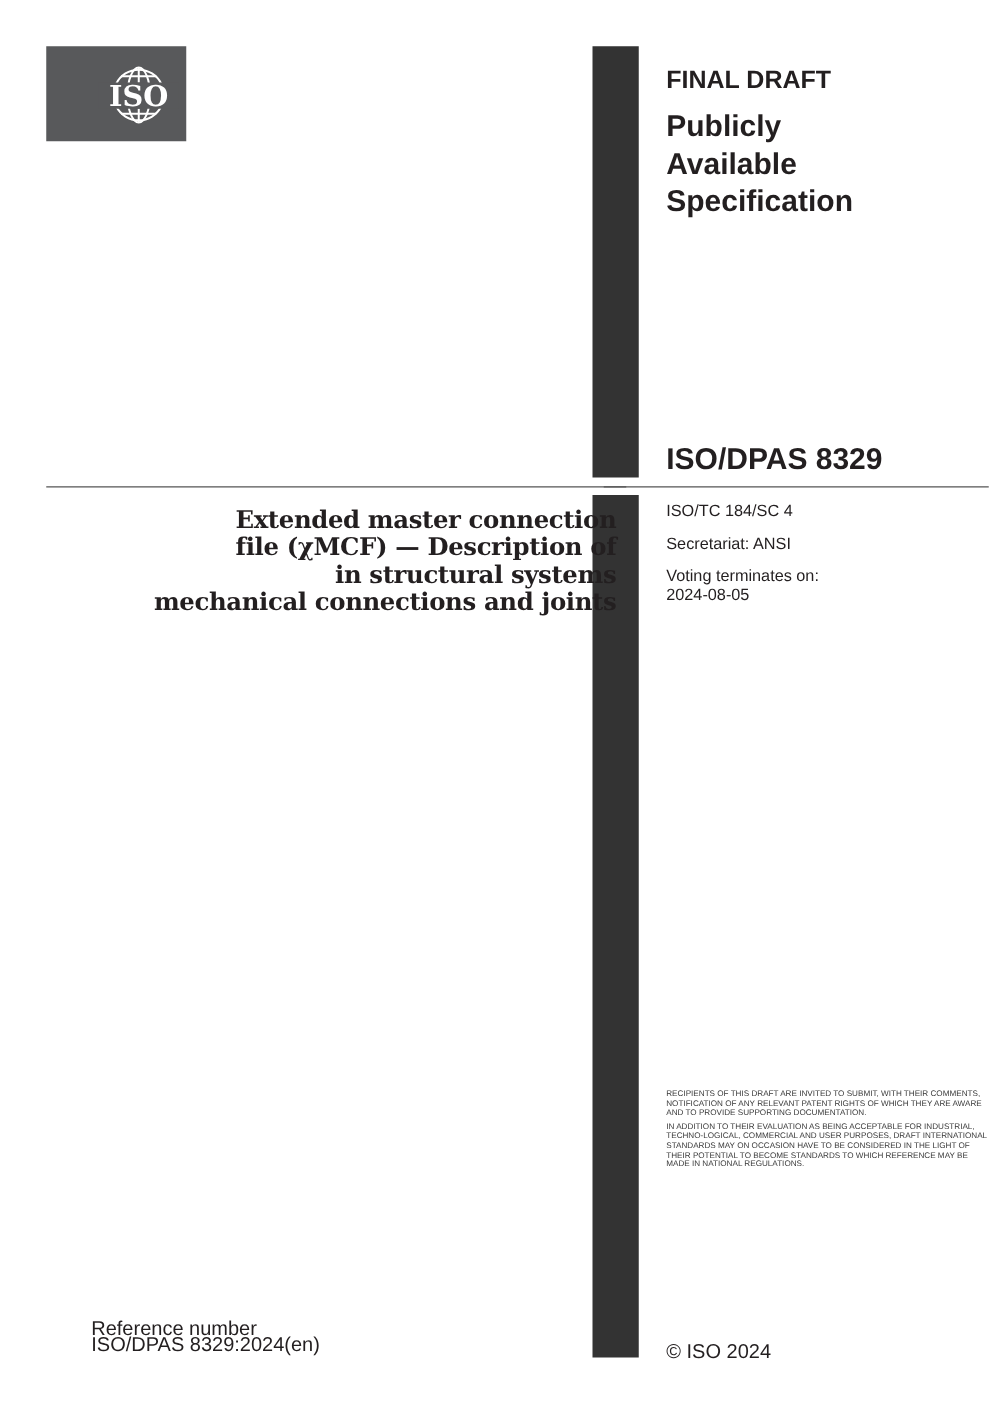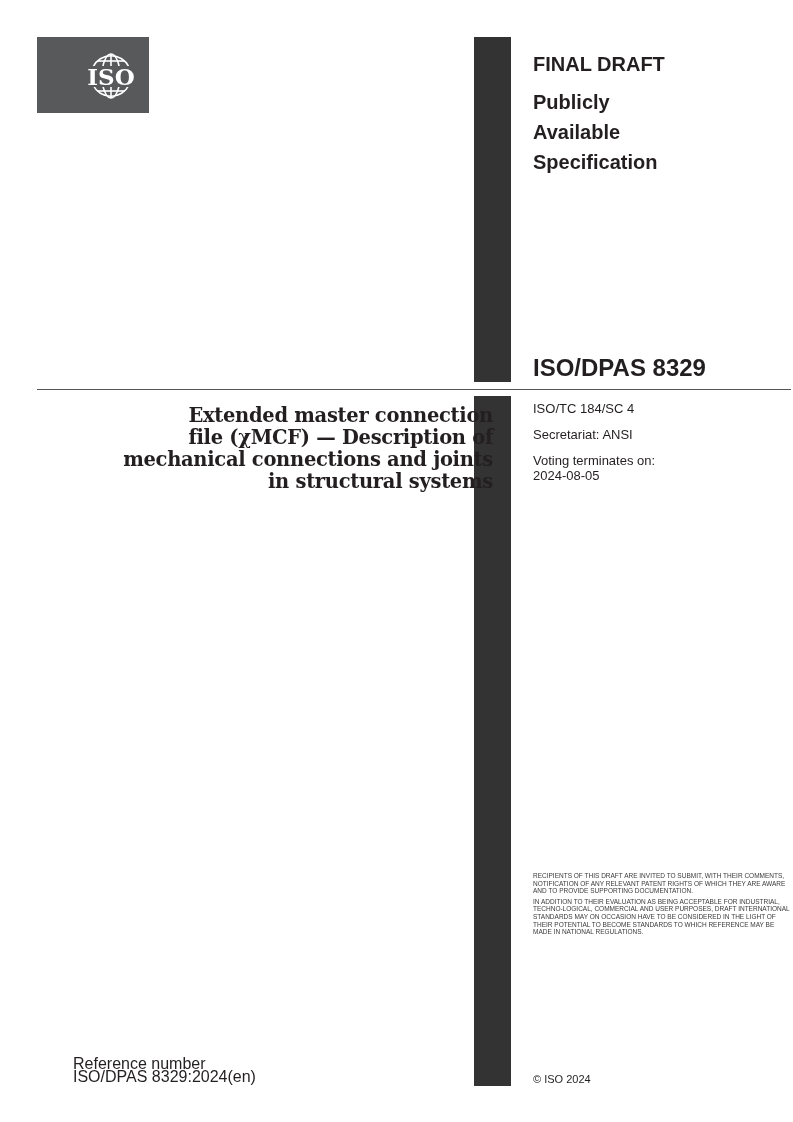--- a/index.html
+++ b/index.html
@@ -4,31 +4,31 @@
 <style>
   html, body { margin:0; padding:0; background:#fff; }
   body { width:793px; height:1122px; position:relative; overflow:hidden; color:#231f20; font-family:"Liberation Sans", sans-serif; }
   .abs { position:absolute;padding-left:36px; }
   .logo { left:37px; top:37px; width:76px; height:76px; background:#58595b; }
   .vline-top { left:474px; top:37px; width:1.3px; height:345px; background:#333; }
   .vline-bot { left:474px; top:396px; width:1.3px; height:690px; background:#333; }
   .hline-left { left:37px; top:389px; width:428px; height:1.3px; background:#555; }
   .hline-right { left:483px; top:389px; width:272px; height:1.3px; background:#555; }
   .final { left:497px; top:50px; font-size:20px; font-weight:bold; line-height:28px; }
-  .pas { left:497px; top:87px; font-size:20px; font-weight:bold; line-height:30px; }
+  .pas { left:497px; top:87px; font-size:24px; font-weight:bold; line-height:30px; }
   .pas div { white-space:nowrap; }
   .docnum { left:497px; top:354px; font-size:24px; font-weight:bold; line-height:28px; }
   .title { left:37px; top:405px; font-family:"DejaVu Serif","Liberation Serif", serif; font-weight:bold; font-size:19.5px; line-height:22px; width:420px; letter-spacing:-0.3px;text-align:right; }
   .meta { left:497px; top:401px; font-size:13px; line-height:15px; }
   .meta .item { margin-bottom:11px; }
   .meta b { font-weight:normal; }
   .notice { left:497px; top:872px; font-size:6.5px; line-height:7.6px; color:#3a3a3a; width:260px; text-transform:uppercase; }
   .notice p { margin:0 0 3px 0; }
   .ref { left:37px; top:1058px; font-size:16px; line-height:12.5px; }
-  .copy { left:497px; top:1073px; font-size:11px; }
+  .copy { left:497px; top:1073px; font-size:16px; }
 </style>
 </head>
 <body>
 
 <div class="abs logo">
   <svg width="76" height="76" viewBox="0 0 76 76">
     <g fill="none" stroke="#fff" stroke-width="1.6">
       <path d="M20 30 A20 20 0 0 1 56 30"></path>
       <path d="M20 48 A20 20 0 0 0 56 48"></path>
       <ellipse cx="38" cy="39" rx="9" ry="22"></ellipse>
@@ -51,22 +51,22 @@
 <div class="abs pas">
   <div>Publicly</div>
   <div>Available</div>
   <div>Specification</div>
 </div>
 <div class="abs docnum">ISO/DPAS 8329</div>
 
 <div class="abs title">
   <div>Extended master connection</div>
   <div>file (χMCF) — Description of</div>
+  <div>in structural systems</div>
   <div>mechanical connections and joints</div>
-  <div>in structural systems</div>
 </div>
 
 <div class="abs meta">
   <div class="item">
     <span>ISO/TC </span><b>184</b><span>/SC </span><b>4</b>
   </div>
   <div class="item">
     <span>Secretariat: </span><b>ANSI</b>
   </div>
   <div class="item">

